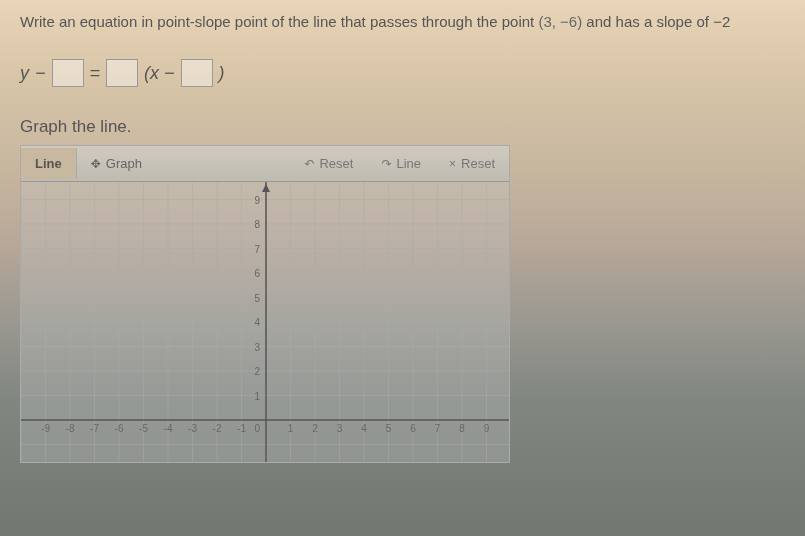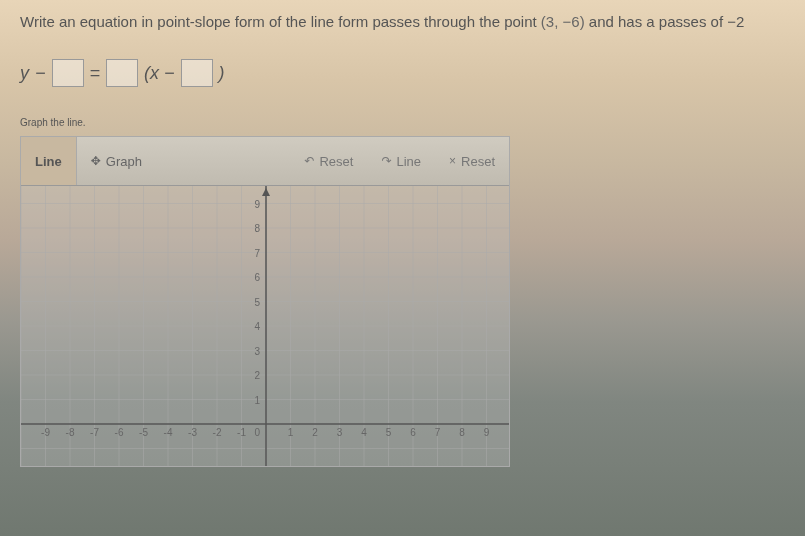--- a/index.html
+++ b/index.html
@@ -30,34 +30,35 @@
     }
     .input-box {
       display: inline-block;
       width: 32px;
       height: 28px;
       border: 1px solid #999;
       background: rgba(255,255,255,0.4);
       vertical-align: middle;
     }
     .graph-label {
-      font-size: 10px;
+      font-size: 17px;
       color: #555;
       margin-bottom: 8px;
     }
     .graph-container {
       width: 490px;
       border: 1px solid #aaa;
       background: rgba(200,200,200,0.3);
     }
     .toolbar {
       display: flex;
+      align-items: center;
       background: linear-gradient(180deg, #d0cbc0 0%, #c0bbb0 100%);
       border-bottom: 1px solid #999;
-      height: 49px;
+      height: 36px;
     }
     .tool-btn {
       padding: 8px 14px;
       font-size: 13px;
       color: #666;
       border-right: 1px solid #aaa;
       display: flex;
       align-items: center;
       gap: 5px;
       cursor: pointer;
@@ -88,23 +89,23 @@
     }
     .axis-label {
       font-size: 10px;
       fill: #666;
     }
   </style>
 </head>
 <body>
 
 <div class="question">
-  <span>Write an equation in point-slope form of the line form passes through the point </span>
+  <span>Write an equation in point-slope point of the line that passes through the point </span>
   <span class="point-text">(3, −6)</span>
-  <span> and has a passes of </span>
+  <span> and has a slope of </span>
   <span>−2</span>
 </div>
 
 <div class="equation">
   <span>y</span>
   <span>−</span>
   <span class="input-box"></span>
   <span>=</span>
   <span class="input-box"></span>
   <span>(x −</span>

